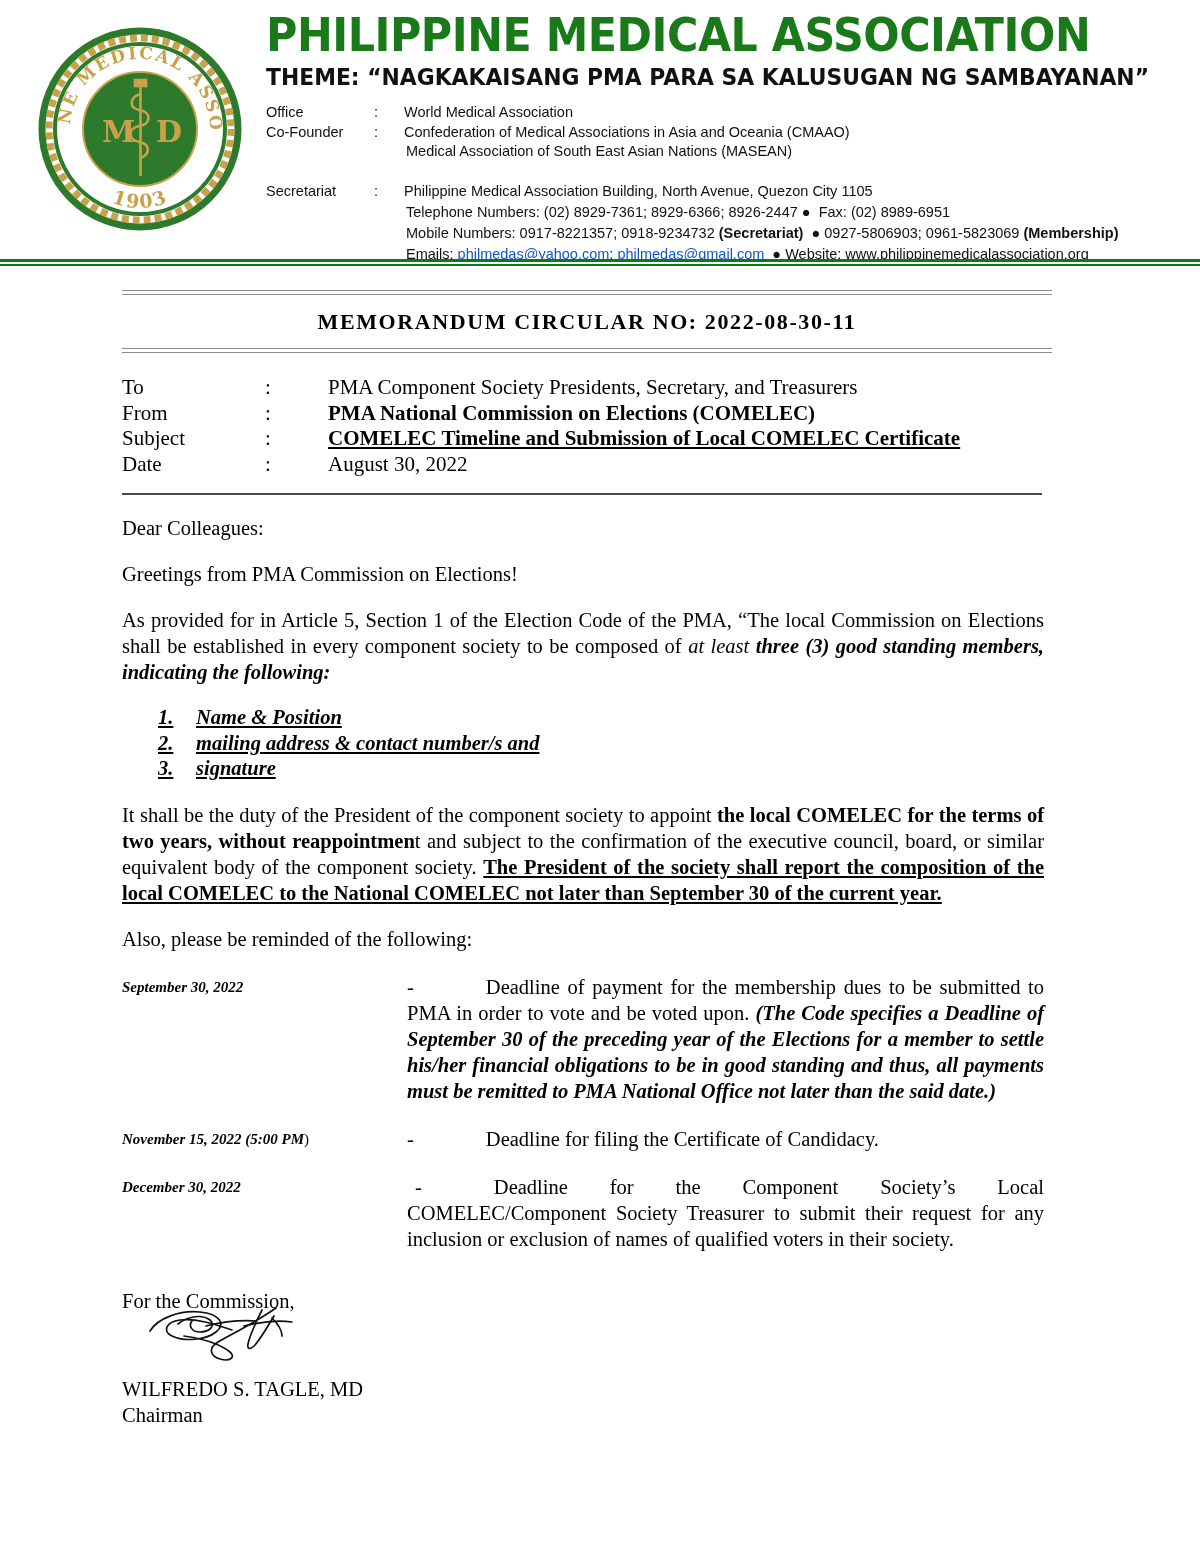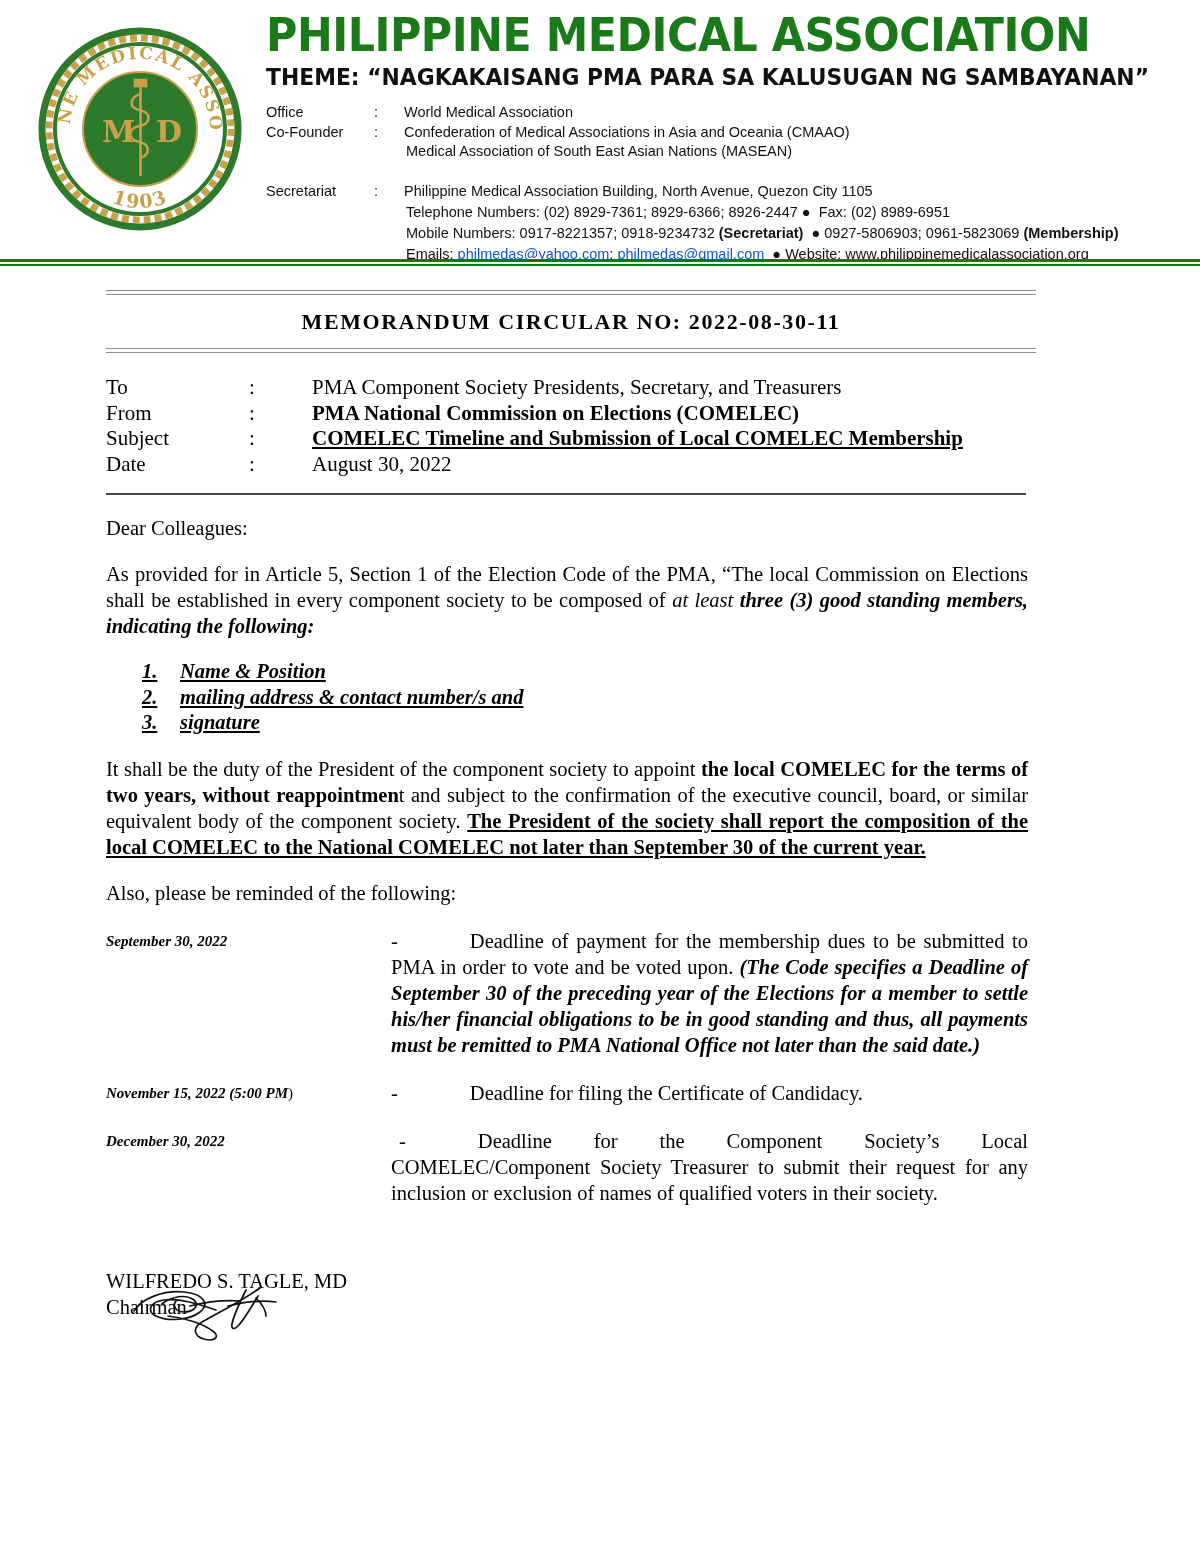--- a/index.html
+++ b/index.html
@@ -93,21 +93,21 @@
     width: 1200px;
     height: 7px;
     border-top: 3px solid #0a7a12;
     border-bottom: 2px solid #0a7a12;
     box-sizing: border-box;
   }
 
   
   .doc {
     position: absolute;
-    left: 0;
+    left: 16px;
     top: 290px;
     width: 1132px;
   }
   .page-inner {
     margin: 0 auto;
     width: 930px;
     padding-left: 10px;
   }
 
   .dbl-rule {
@@ -296,32 +296,33 @@
         <span class="field-val">PMA Component Society Presidents, Secretary, and Treasurers</span>
       </div>
       <div class="field-row">
         <span class="field-label">From</span>
         <span class="field-colon">:</span>
         <span class="field-val b">PMA National Commission on Elections (COMELEC)</span>
       </div>
       <div class="field-row">
         <span class="field-label">Subject</span>
         <span class="field-colon">:</span>
-        <span class="field-val bu">COMELEC Timeline and Submission of Local COMELEC Membership</span>
+        <span class="field-val bu">COMELEC Timeline and Submission of Local COMELEC Certificate</span>
       </div>
       <div class="field-row">
         <span class="field-label">Date</span>
         <span class="field-colon">:</span>
         <span class="field-val">August 30, 2022</span>
       </div>
     </div>
 
     <div class="thin-rule"></div>
 
     <div class="para" style="text-align:left;">Dear Colleagues:</div>
+    <div class="para" style="text-align:left;">Greetings from PMA Commission on Elections!</div>
 
     <div class="para">
       <span>As provided for in Article 5, Section 1 of the Election Code of the PMA, “The local Commission on Elections shall be established in every component society to be composed of </span><span class="i">at least </span><span class="bi">three (3) good standing members, indicating the following:</span>
     </div>
 
     <div class="numlist">
       <div class="numlist-row">
         <span class="num-marker biu">1.</span>
         <span class="biu">Name &amp; Position</span>
       </div>
@@ -360,20 +361,21 @@
       <div class="tl-item">
         <div class="tl-date">December 30, 2022</div>
         <div class="tl-body">
           <span style="padding-left:8px;">-</span><span class="tl-dash"></span><span>Deadline for the Component Society’s Local COMELEC/Component Society Treasurer to submit their request for any inclusion or exclusion of names of qualified voters in their society.</span>
         </div>
       </div>
 
     </div>
 
     <div class="sign-block">
+      <div>For the Commission,</div>
       <svg class="sig-svg" viewBox="0 0 175 72" xmlns="http://www.w3.org/2000/svg">
         <g fill="none" stroke="#111111" stroke-width="1.7" stroke-linecap="round" stroke-linejoin="round">
           <path d="M6 35 C 14 22, 36 14, 56 16 C 76 18, 82 28, 72 36 C 62 44, 40 46, 28 40 C 18 35, 22 26, 36 24 C 52 22, 70 28, 88 34"></path>
           <path d="M34 28 C 44 20, 58 18, 66 24 C 72 29, 66 36, 56 36 C 48 36, 44 30, 48 25"></path>
           <path d="M62 30 C 78 26, 96 24, 112 25"></path>
           <path d="M40 40 C 58 42, 76 48, 86 56 C 92 61, 86 66, 76 63 C 66 60, 64 52, 74 46 C 88 38, 112 26, 132 12"></path>
           <path d="M118 14 C 112 26, 106 38, 104 48 C 103 53, 106 54, 110 50 C 116 44, 124 30, 130 20"></path>
           <path d="M100 30 C 116 26, 134 24, 148 26"></path>
           <path d="M128 22 C 134 28, 138 34, 138 40"></path>
         </g>

